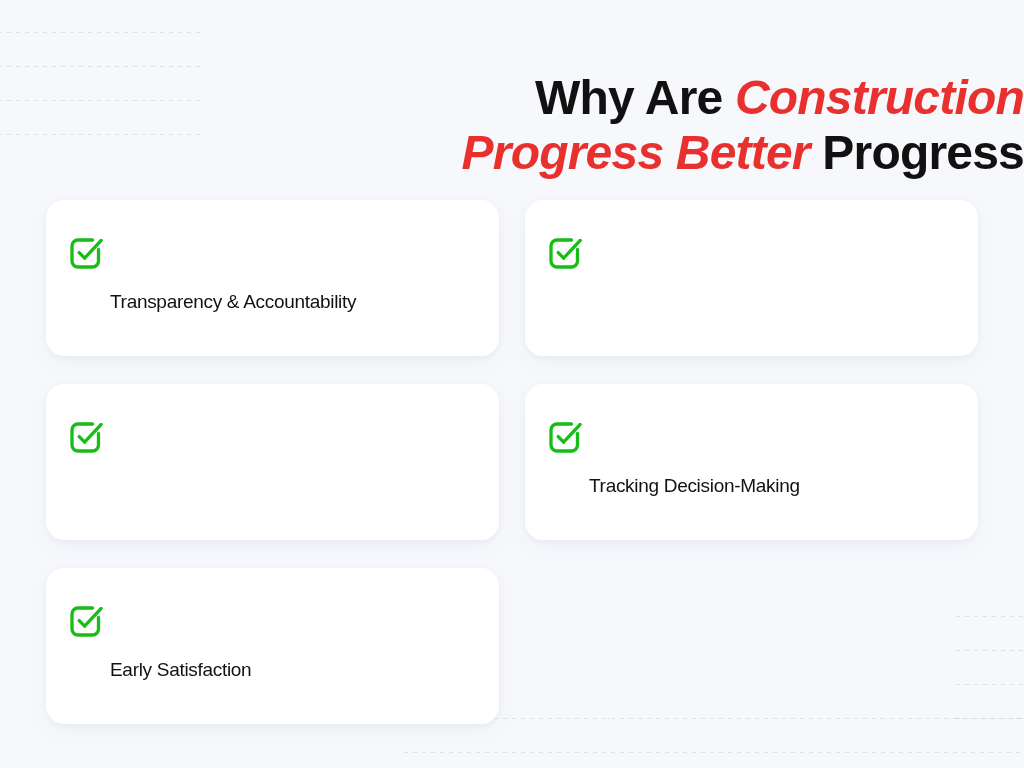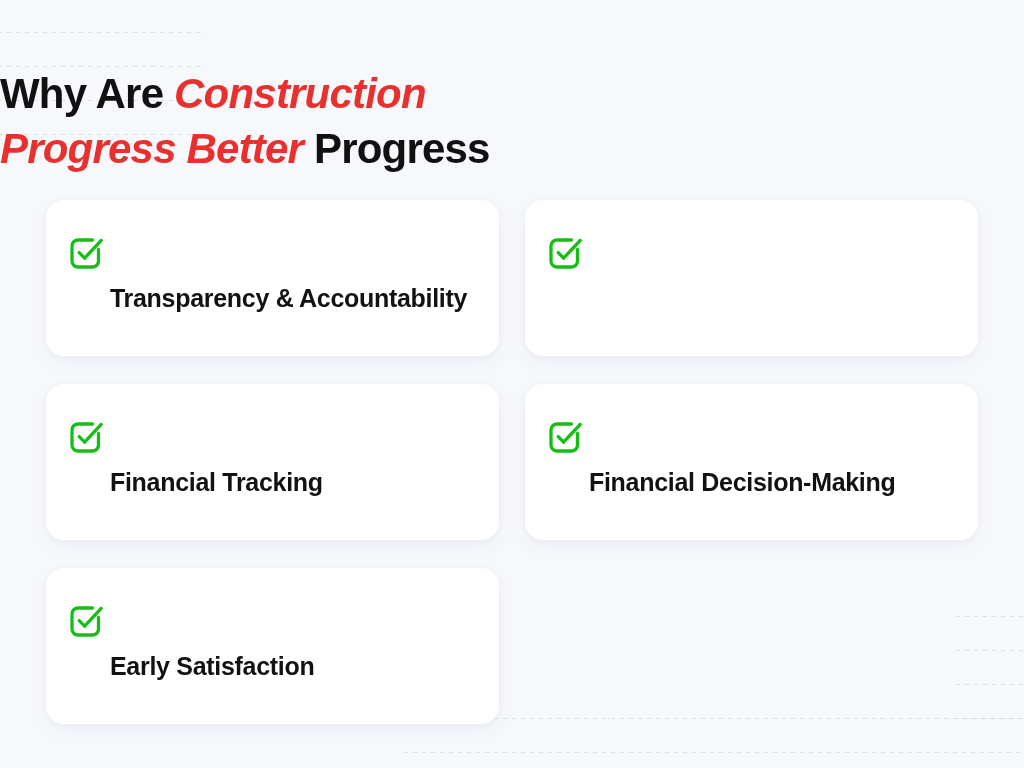--- a/index.html
+++ b/index.html
@@ -38,22 +38,22 @@
   #grid-topleft  { left: -2px;  top: -2px;  width: 208px; height: 138px; }
   #grid-bottom   { left: 404px; top: 718px; width: 622px; height: 52px; }
   #grid-bottomright { left: 956px; top: 616px; width: 70px; height: 108px; }
 
   
   .title {
     position: absolute;
     left: 0;
     right: 0;
     top: 38px;
-    text-align: left;
-    font-size: 42px;
+    text-align: right;
+    font-size: 48px;
     font-weight: 700;
     line-height: 55px;
     letter-spacing: -0.8px;
     color: #111111;
   }
   .title .em {
     color: #e8312e;
     font-style: italic;
     font-weight: 700;
   }
@@ -81,22 +81,22 @@
   }
   .card-icon {
     width: 44px;
     height: 44px;
     display: block;
   }
   .card-label {
     position: absolute;
     left: 64px;
     bottom: 43px;
-    font-size: 25px;
-    font-weight: 700;
+    font-size: 19px;
+    font-weight: 400;
     color: #121212;
     letter-spacing: -0.3px;
     white-space: nowrap;
   }
 </style>
 </head>
 <body>
 
 <div class="grid-cells" id="grid-topleft">
     <div class="gline-h" style="top: 34px;"></div>
@@ -167,31 +167,30 @@
     </span>
   </div>
 
   <div class="card">
     <span class="card-icon">
       <svg width="44" height="44" viewBox="0 0 44 44" fill="none" xmlns="http://www.w3.org/2000/svg">
         <path d="M33.5 19.5 V31 a6 6 0 0 1-6 6 H13 a6 6 0 0 1-6-6 V16 a6 6 0 0 1 6-6 h14.5" stroke="#15bd15" stroke-width="3.3" stroke-linecap="round" fill="none"></path>
         <path d="M14.2 22.6 L19.6 28.2 L36.2 10.4" stroke="#15bd15" stroke-width="3.3" stroke-linecap="round" stroke-linejoin="round" fill="none"></path>
       </svg>
     </span>
-    <div class="card-label">Financial Tracking</div>
-  </div>
-
-  <div class="card">
-    <span class="card-icon">
-      <svg width="44" height="44" viewBox="0 0 44 44" fill="none" xmlns="http://www.w3.org/2000/svg">
-        <path d="M33.5 19.5 V31 a6 6 0 0 1-6 6 H13 a6 6 0 0 1-6-6 V16 a6 6 0 0 1 6-6 h14.5" stroke="#15bd15" stroke-width="3.3" stroke-linecap="round" fill="none"></path>
-        <path d="M14.2 22.6 L19.6 28.2 L36.2 10.4" stroke="#15bd15" stroke-width="3.3" stroke-linecap="round" stroke-linejoin="round" fill="none"></path>
-      </svg>
-    </span>
-    <div class="card-label">Financial Decision-Making</div>
+  </div>
+
+  <div class="card">
+    <span class="card-icon">
+      <svg width="44" height="44" viewBox="0 0 44 44" fill="none" xmlns="http://www.w3.org/2000/svg">
+        <path d="M33.5 19.5 V31 a6 6 0 0 1-6 6 H13 a6 6 0 0 1-6-6 V16 a6 6 0 0 1 6-6 h14.5" stroke="#15bd15" stroke-width="3.3" stroke-linecap="round" fill="none"></path>
+        <path d="M14.2 22.6 L19.6 28.2 L36.2 10.4" stroke="#15bd15" stroke-width="3.3" stroke-linecap="round" stroke-linejoin="round" fill="none"></path>
+      </svg>
+    </span>
+    <div class="card-label">Tracking Decision-Making</div>
   </div>
 
   <div class="card">
     <span class="card-icon">
       <svg width="44" height="44" viewBox="0 0 44 44" fill="none" xmlns="http://www.w3.org/2000/svg">
         <path d="M33.5 19.5 V31 a6 6 0 0 1-6 6 H13 a6 6 0 0 1-6-6 V16 a6 6 0 0 1 6-6 h14.5" stroke="#15bd15" stroke-width="3.3" stroke-linecap="round" fill="none"></path>
         <path d="M14.2 22.6 L19.6 28.2 L36.2 10.4" stroke="#15bd15" stroke-width="3.3" stroke-linecap="round" stroke-linejoin="round" fill="none"></path>
       </svg>
     </span>
     <div class="card-label">Early Satisfaction</div>

